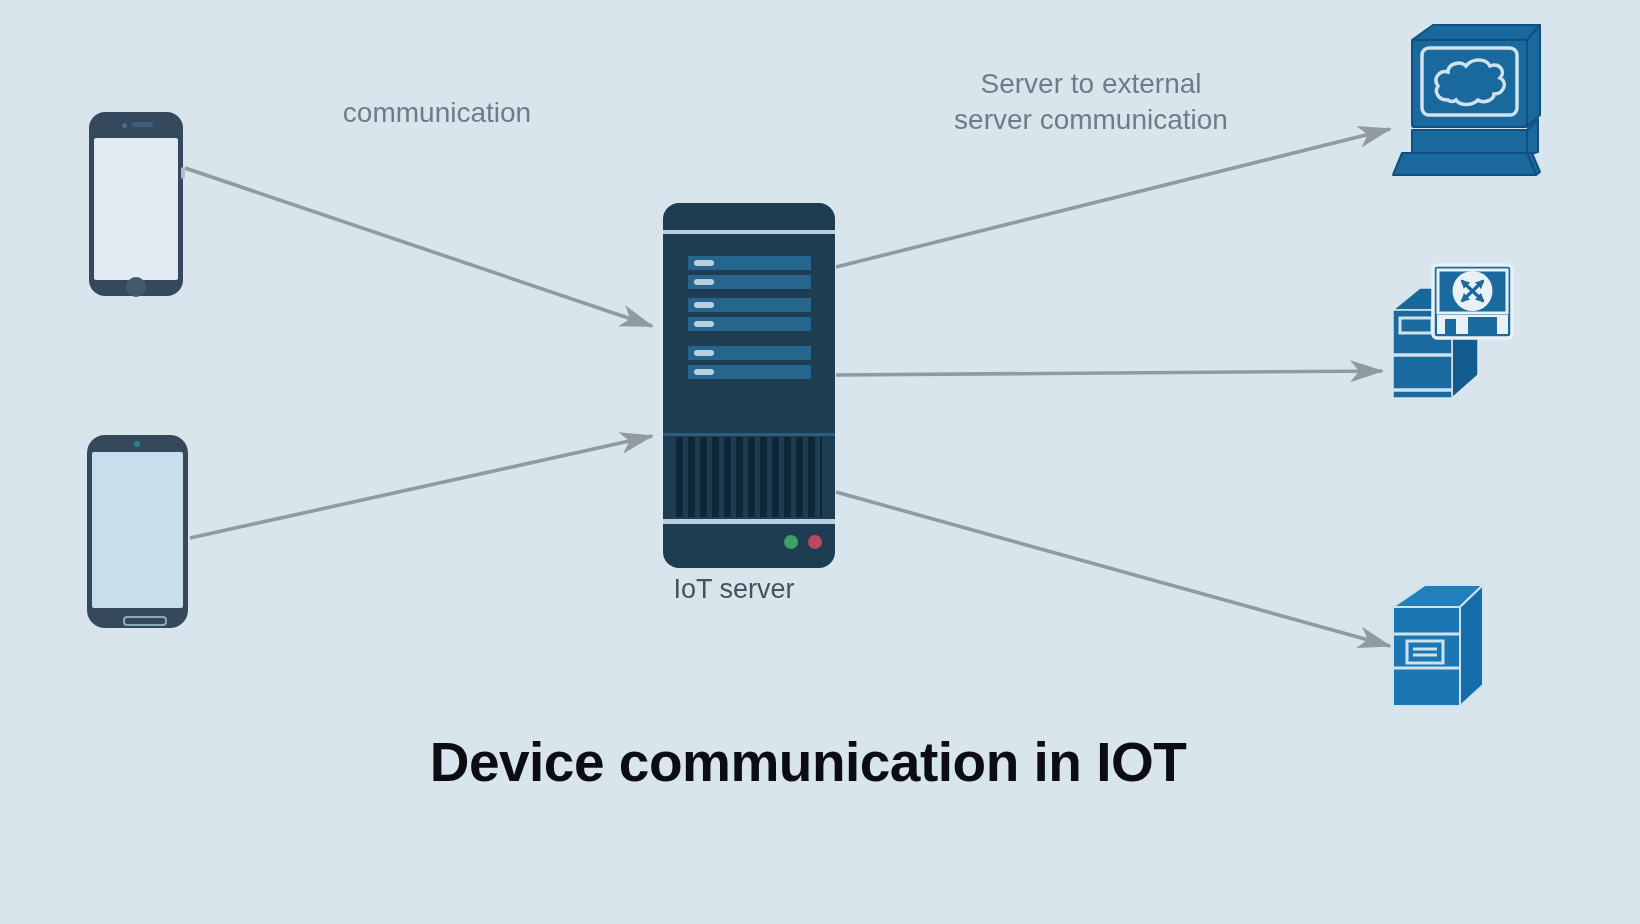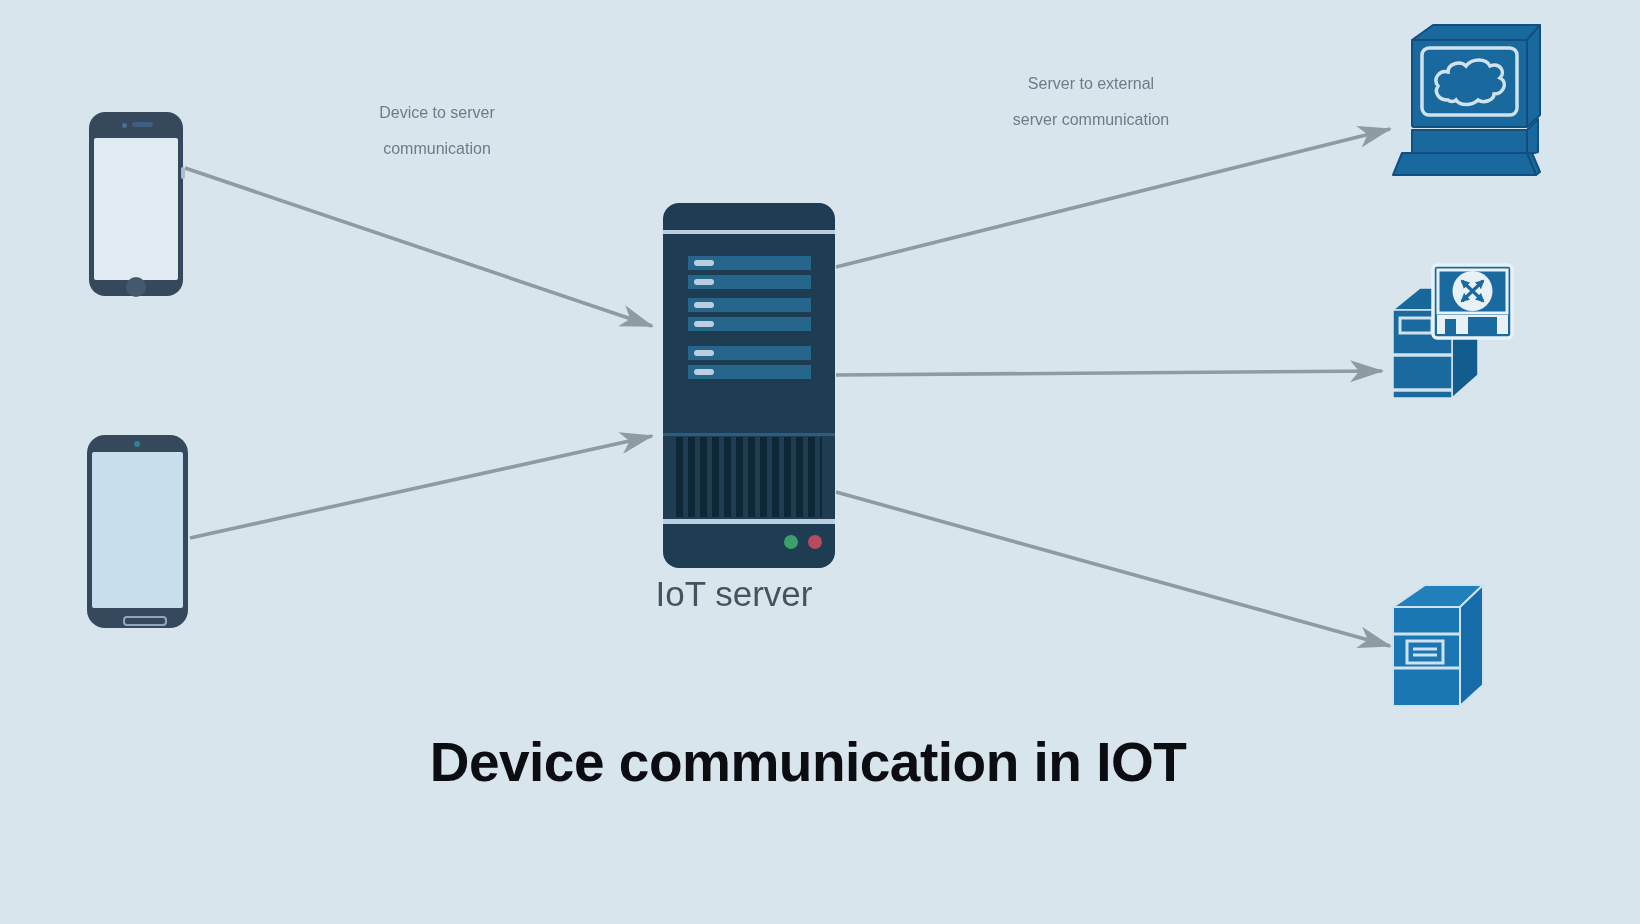--- a/index.html
+++ b/index.html
@@ -1,21 +1,21 @@
 <!DOCTYPE html>
 <html><head>
 <meta charset="utf-8">
 <style>
   html,body{margin:0;padding:0;background:#d9e5ec;}
   #canvas{position:relative;width:1640px;height:924px;background:#d9e5ec;overflow:hidden;
           font-family:"Liberation Sans",sans-serif;}
   .abs{position:absolute;}
   
-  .note{position:absolute;text-align:center;color:#6e7c87;font-size:16px;line-height:36px;}
-  .node-label{position:absolute;text-align:center;color:#47525c;font-size:35px;}
+  .note{position:absolute;text-align:center;color:#6e7c87;font-size:28px;line-height:36px;}
+  .node-label{position:absolute;text-align:center;color:#47525c;font-size:27px;}
   .page-title{position:absolute;left:-12px;width:1640px;top:730px;text-align:center;
               color:#0b0d12;font-size:55px;font-weight:bold;letter-spacing:-0.5px;}
   
   .phone{position:absolute;background:#36495c;}
   .phone .screen{position:absolute;background:#dfeaf1;border-radius:2px;}
   
   #server{position:absolute;left:663px;top:203px;width:172px;height:365px;
           background:#1e3c52;border-radius:16px;}
   .srv-line{position:absolute;left:0;right:0;background:#b9cfdd;}
   .srv-bar{position:absolute;left:25px;width:123px;height:14px;background:#26658c;}
@@ -142,21 +142,20 @@
     <line x1="3" y1="52" x2="70" y2="52" stroke="#cfe2ed" stroke-width="3"></line>
     <line x1="3" y1="86" x2="70" y2="86" stroke="#cfe2ed" stroke-width="3"></line>
     <g>
       <rect x="17" y="59" width="36" height="22" fill="none" stroke="#cfe2ed" stroke-width="3"></rect>
       <line x1="23" y1="67" x2="47" y2="67" stroke="#cfe2ed" stroke-width="3"></line>
       <line x1="23" y1="73" x2="47" y2="73" stroke="#cfe2ed" stroke-width="3"></line>
     </g>
   </svg>
 
   <div class="note" style="left:287px;top:95px;width:300px;">
-    <div>Device to server</div>
     <div>communication</div>
   </div>
 
   <div class="note" style="left:941px;top:66px;width:300px;">
     <div>Server to external</div>
     <div>server communication</div>
   </div>
 
   <div class="node-label" style="left:648px;top:574px;width:172px;">IoT server</div>
 

